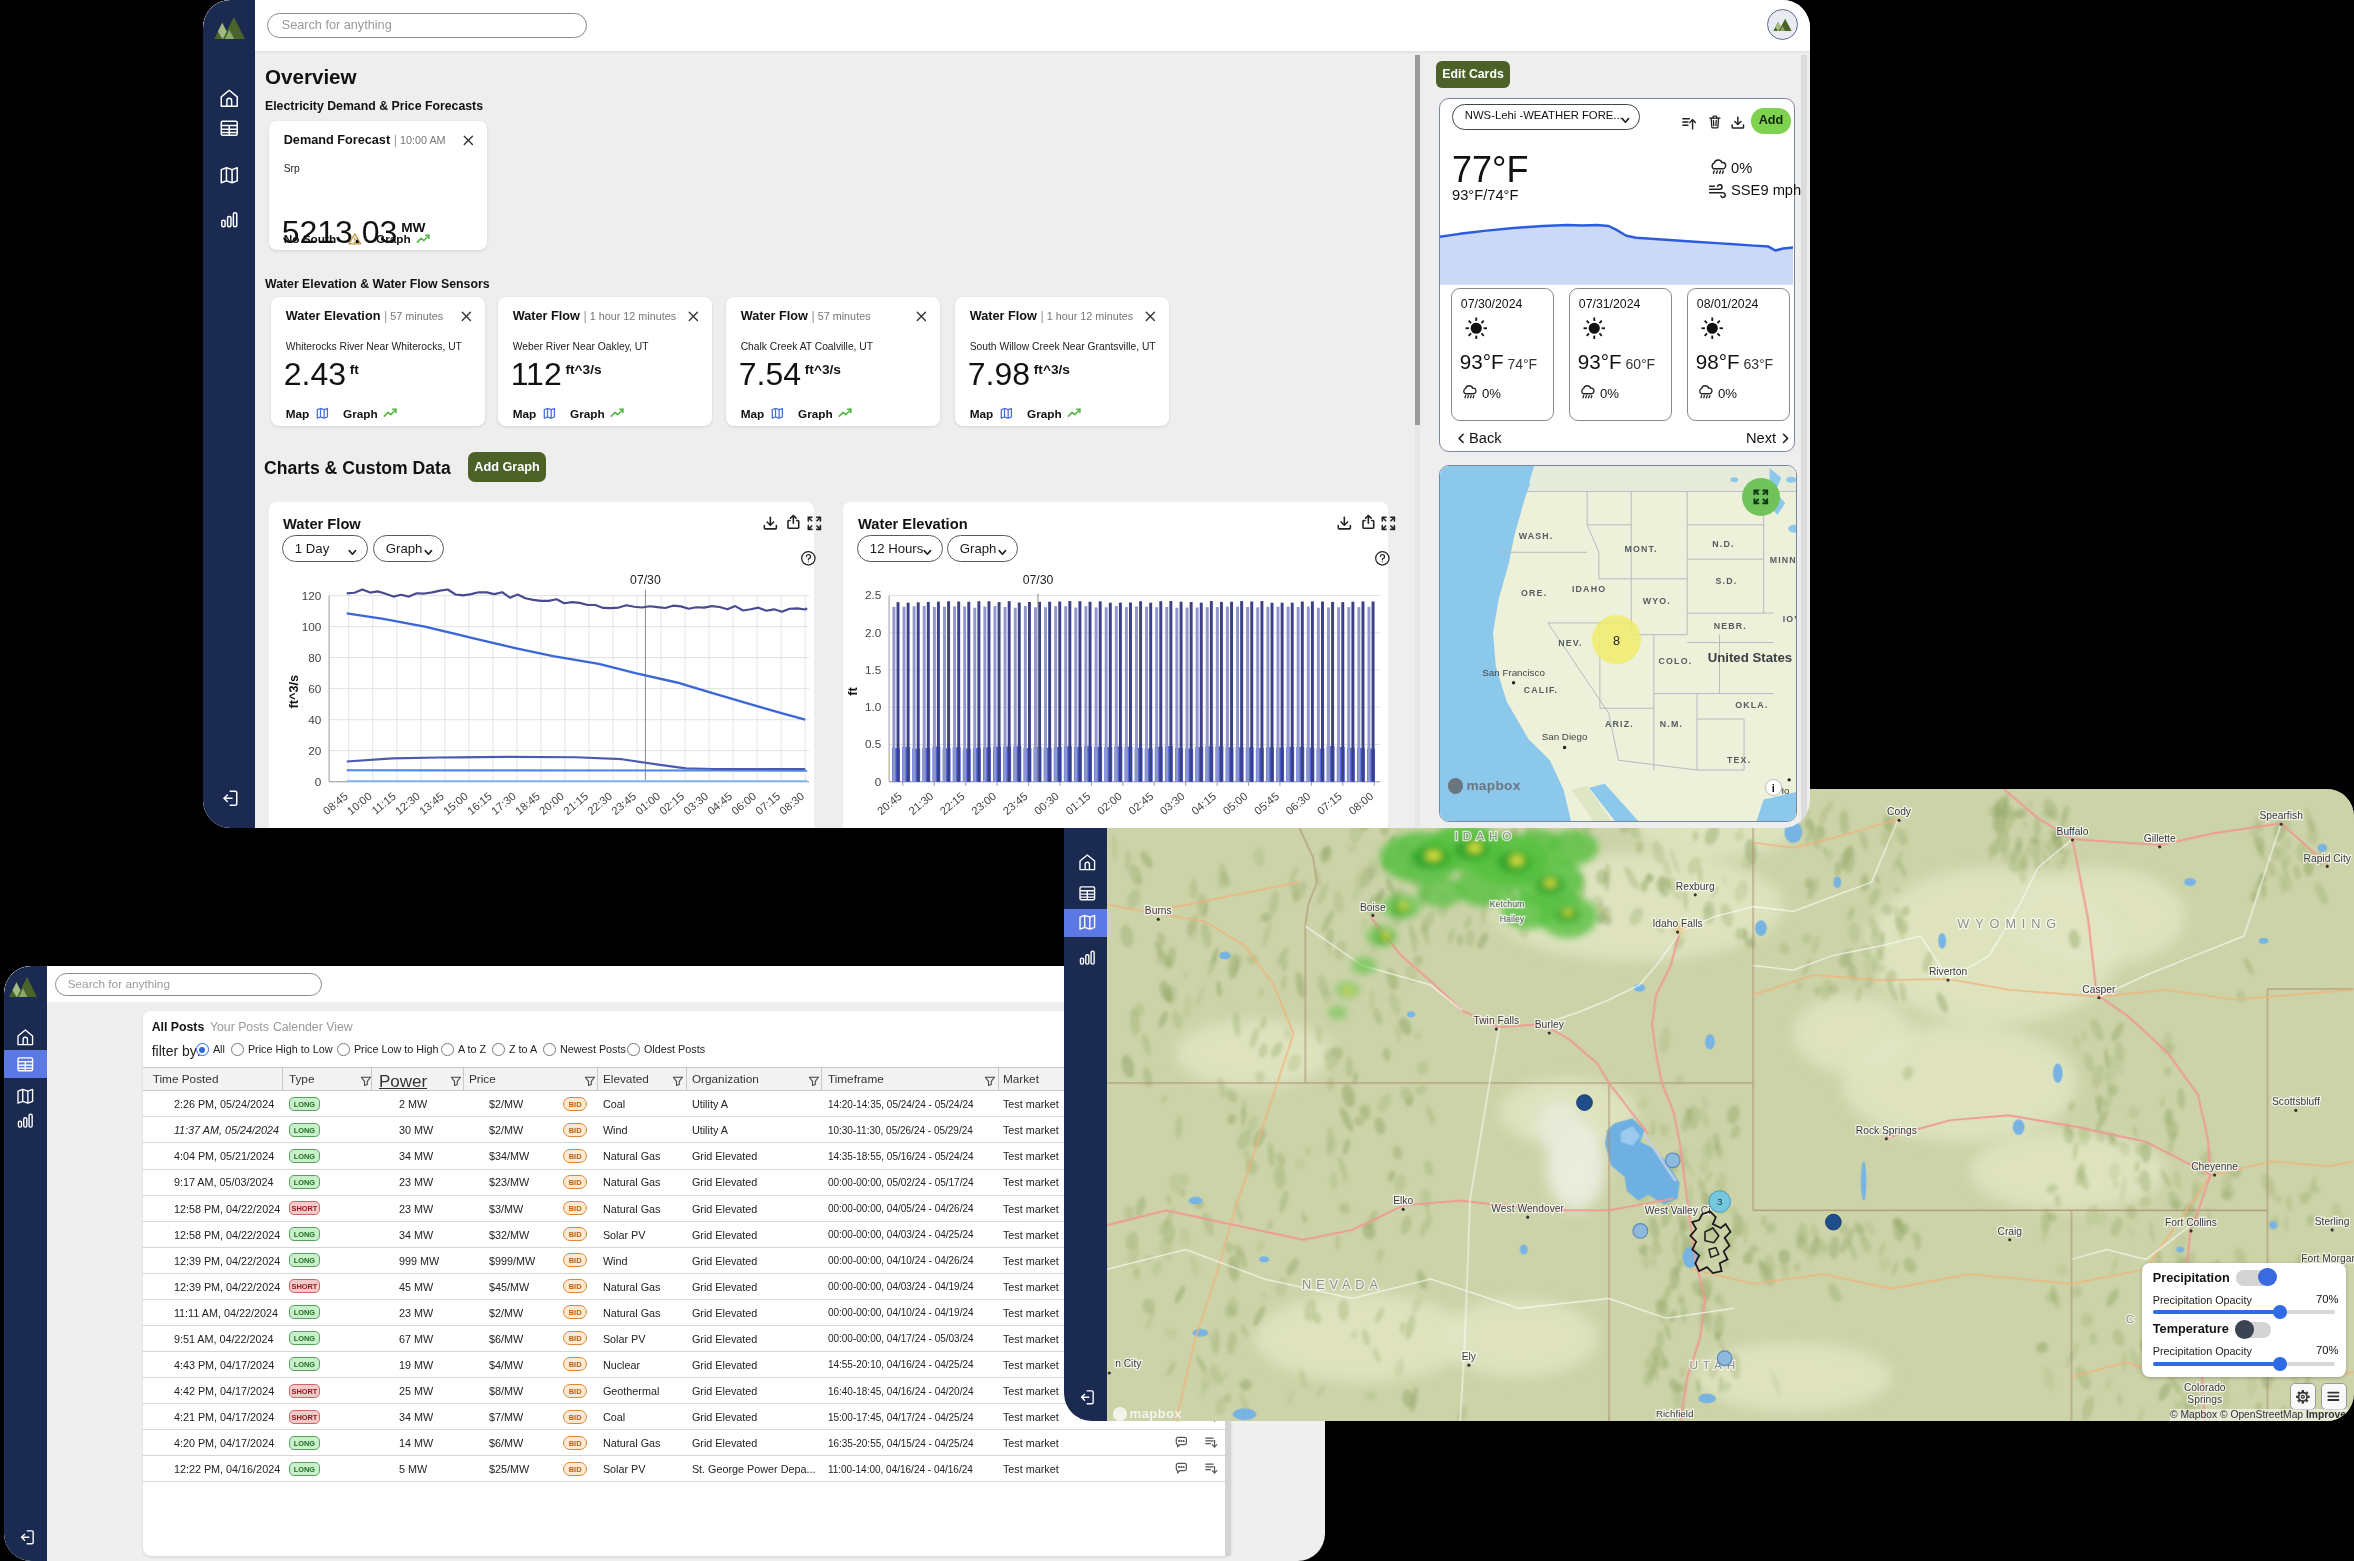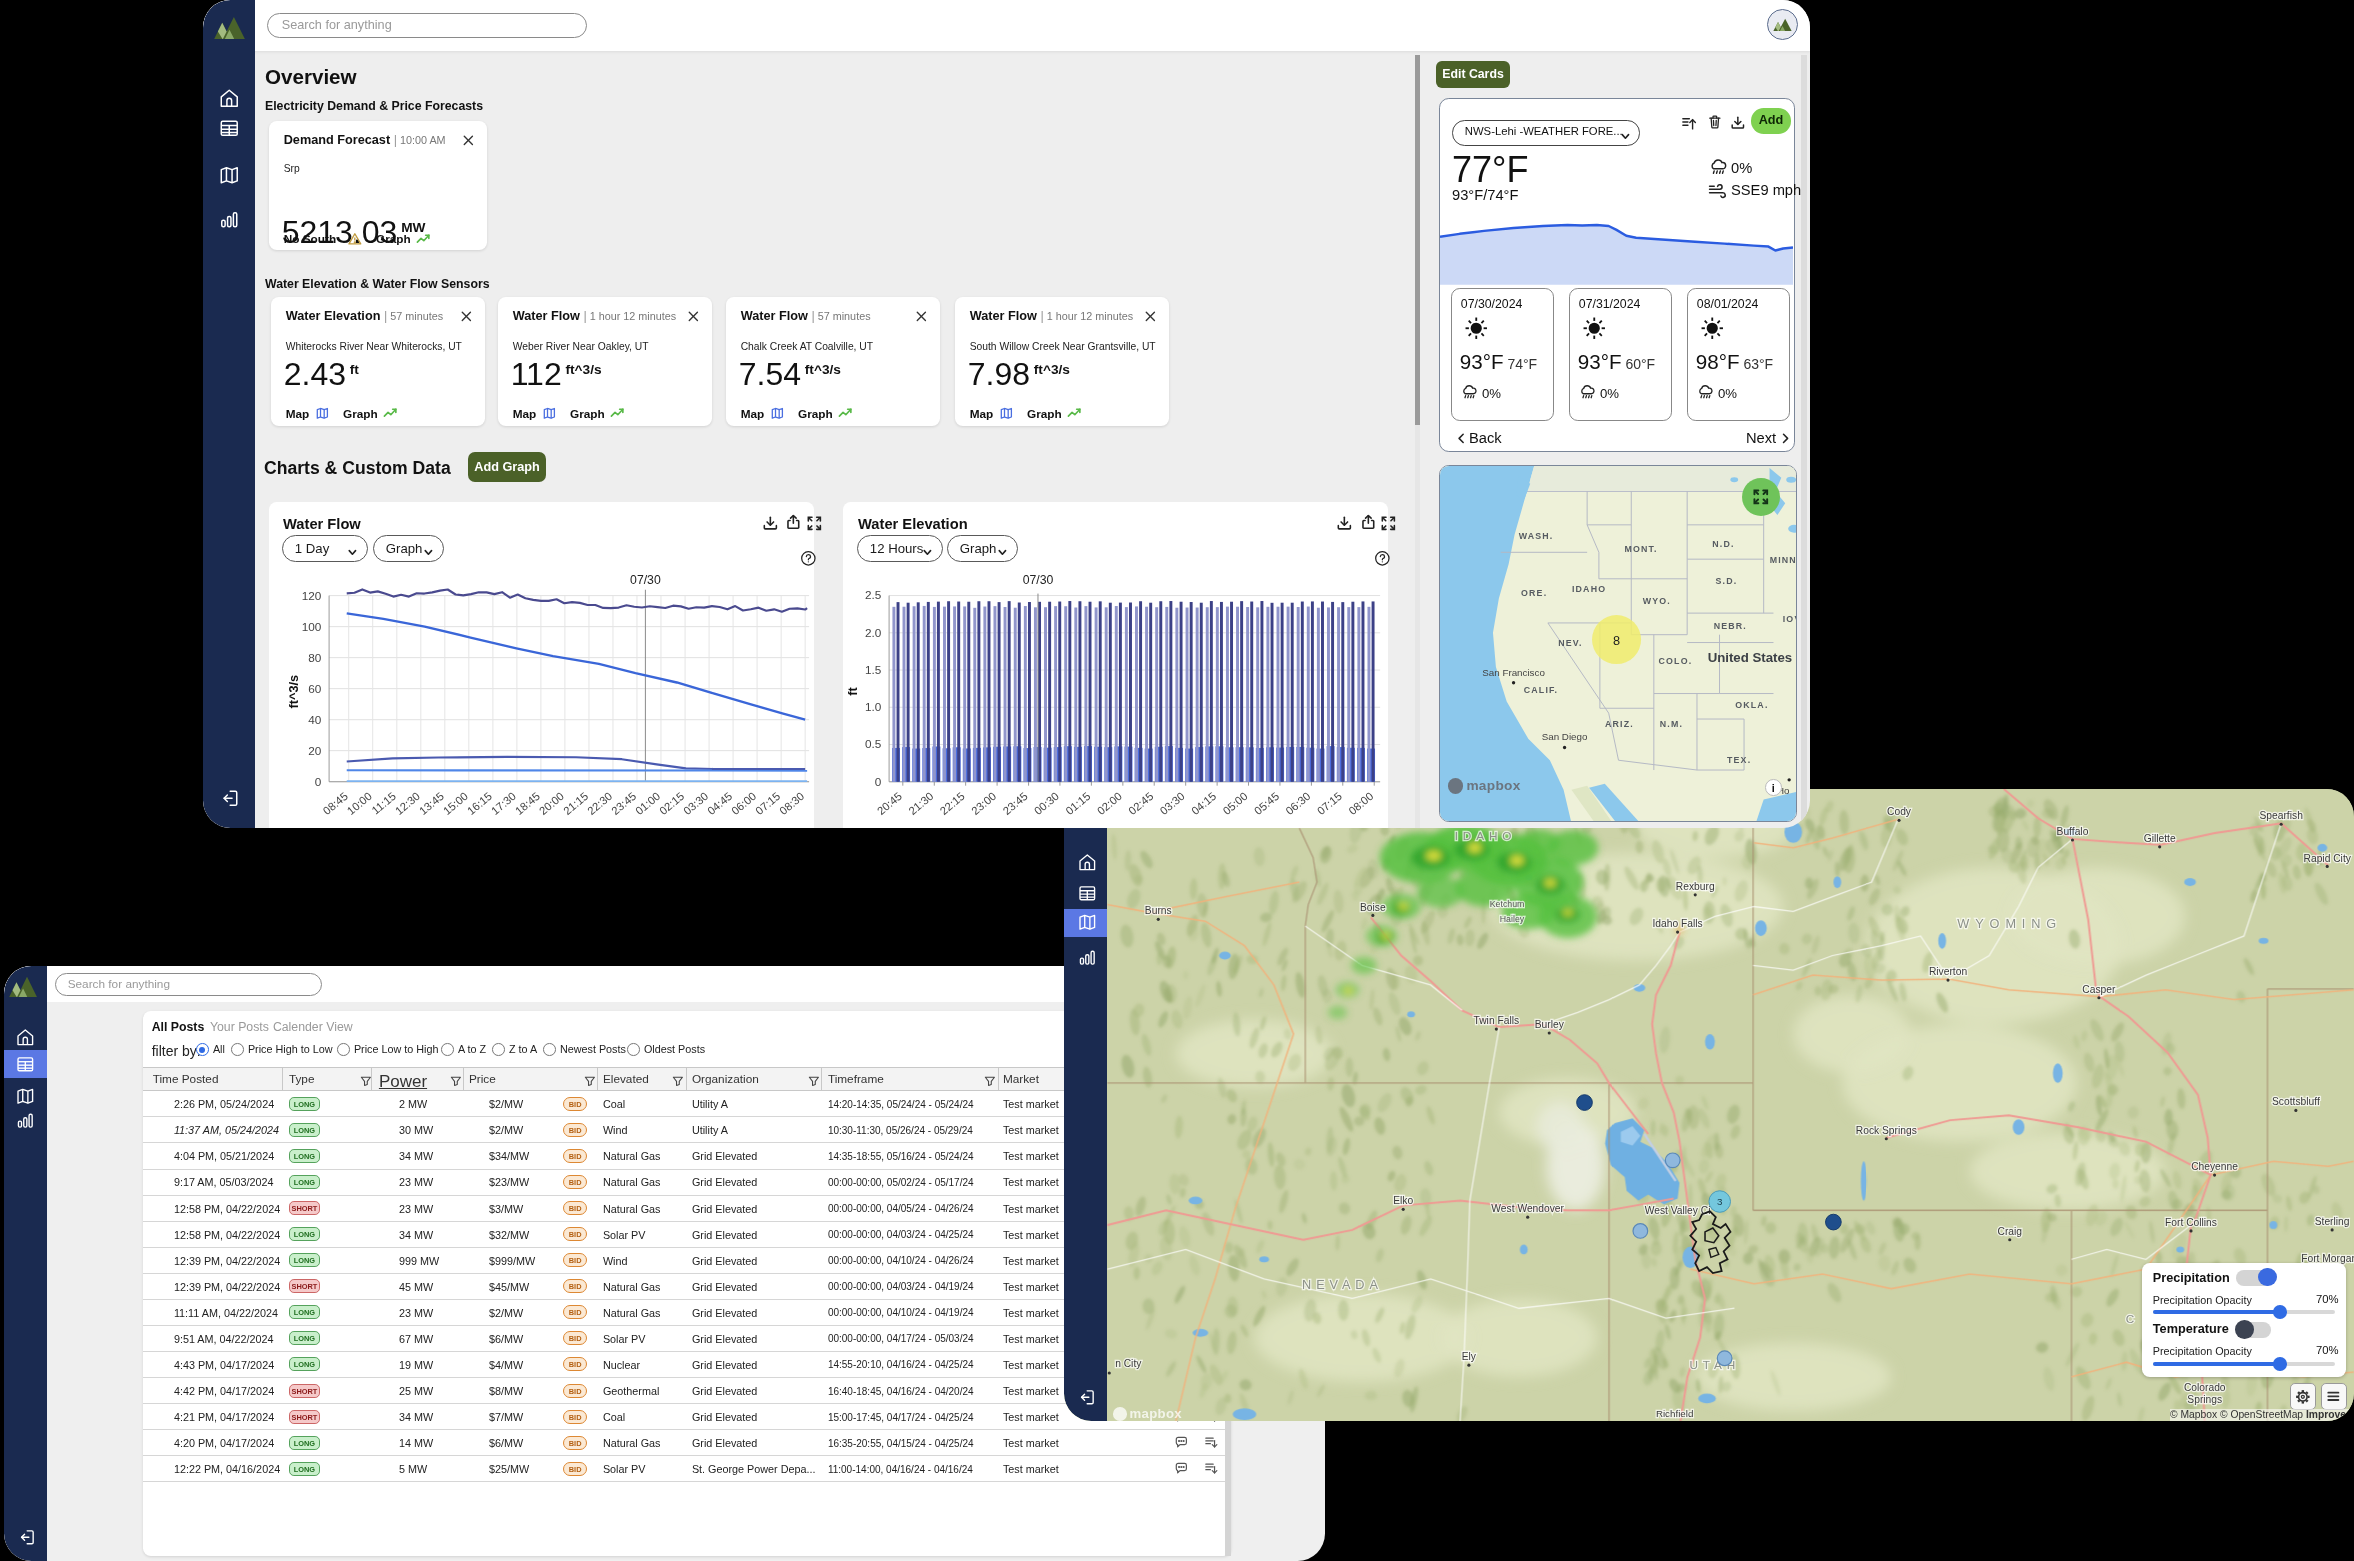--- a/index.html
+++ b/index.html
@@ -2151,21 +2151,21 @@
           <rect x="537.3" y="38.0" width="3" height="184.0" fill="#3c4187"></rect>
           <line x1="196.9" y1="30" x2="196.9" y2="222" stroke="#888" stroke-width="1"></line>
           <text x="196.9" y="20" font-size="12.5" fill="#222" text-anchor="middle">07/30</text>
           <text x="12" y="130" font-size="13" font-weight="bold" fill="#111" transform="rotate(-90 12 130)" text-anchor="middle">ft</text>
         </svg></div>
       <div class="abs" style="left:1212px;top:55px;width:4.9px;height:773px;background:#e6e6e6;"></div>
       <div class="abs" style="left:1212px;top:55px;width:4.9px;height:370px;background:#9a9a9a;"></div>
       <div class="abs" style="left:1598px;top:55px;width:5.9px;height:773px;background:#dcdcdc;"></div>
       <div class="abs" style="left:1233px;top:61px;width:74px;height:26.5px;background:#4b6128;border-radius:5.9px;color:#fff;font-size:12.3px;font-weight:bold;text-align:center;line-height:26.5px;">Edit Cards</div>
       <div class="abs" style="left:1236px;top:98px;width:356px;height:354px;background:#fff;border:1.5px solid #7a8699;border-radius:9.8px;"></div>
-      <div class="abs" style="left:1249px;top:120px;width:188px;height:25.5px;border:1.5px solid #444;border-radius:12.7px;background:#fff;">
+      <div class="abs" style="left:1249px;top:104px;width:188px;height:25.5px;border:1.5px solid #444;border-radius:12.7px;background:#fff;">
         <span style="position:absolute;left:11.8px;top:3.9px;font-size:11.3px;color:#111;white-space:nowrap;">NWS-Lehi -WEATHER FORE...</span>
         <span style="position:absolute;right:7.8px;top:6.9px;"><svg width="10.8" height="10.8" viewBox="0 0 11 11" style="" xmlns="http://www.w3.org/2000/svg">
             <g fill="none" stroke="#222" stroke-width="1.8" stroke-linecap="round" stroke-linejoin="round" transform="scale(0.9166666666666666)">
               <path d="M2.5 4 L6 8 L9.5 4"></path>
             </g>
           </svg></span>
       </div>
       <div class="abs" style="left:1478px;top:115px;"><svg width="16.7" height="16.7" viewBox="0 0 17 17" style="" xmlns="http://www.w3.org/2000/svg">
           <g fill="none" stroke="#222" stroke-width="1.5" stroke-linecap="round" transform="scale(0.9444444444444444)">
             <line x1="2" y1="4" x2="9" y2="4"></line>

